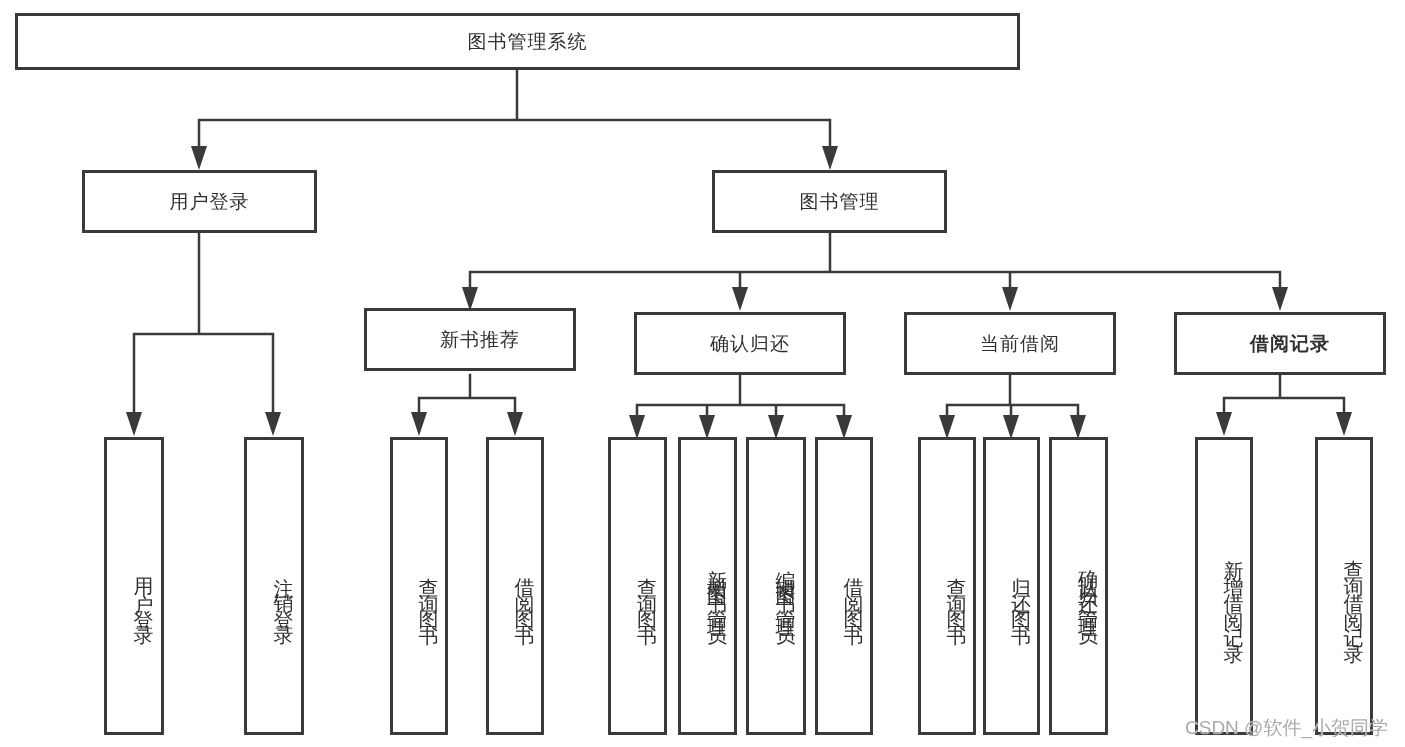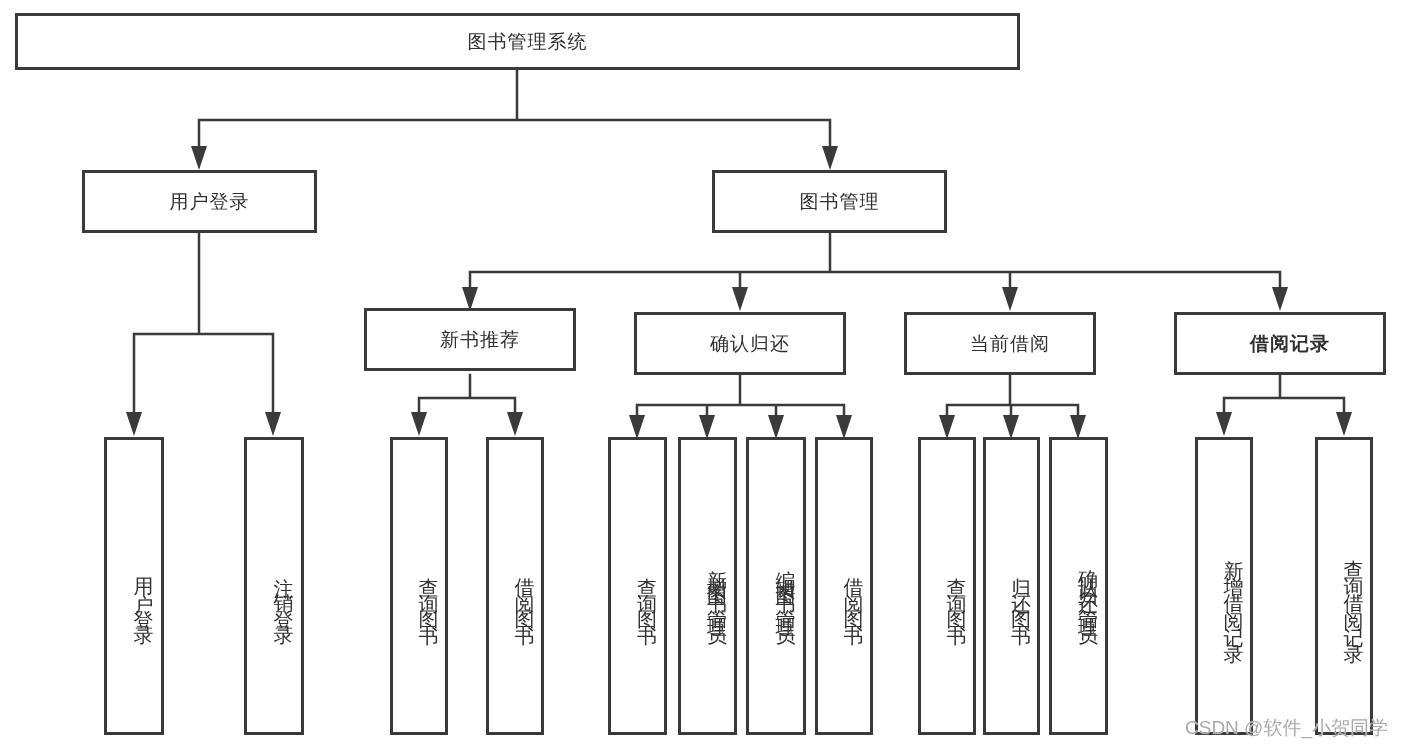--- a/index.html
+++ b/index.html
@@ -113,21 +113,21 @@
   <div class="box" style="left:712px; top:170px; width:235px; height:63px;">
     <span class="h-label">图书管理</span>
   </div>
 
   <div class="box" style="left:364px; top:308px; width:212px; height:63px;">
     <span class="h-label">新书推荐</span>
   </div>
   <div class="box" style="left:634px; top:312px; width:212px; height:63px;">
     <span class="h-label">确认归还</span>
   </div>
-  <div class="box" style="left:904px; top:312px; width:192px; height:63px;">
+  <div class="box" style="left:904px; top:312px; width:212px; height:63px;">
     <span class="h-label">当前借阅</span>
   </div>
   <div class="box" style="left:1174px; top:312px; width:212px; height:63px;font-weight:bold;">
     <span class="h-label">借阅记录</span>
   </div>
 
   <div class="box leaf" style="left:104px; width:60px;">
     <span class="v-label">用户登录</span>
   </div>
   <div class="box leaf" style="left:244px; width:60px;">

